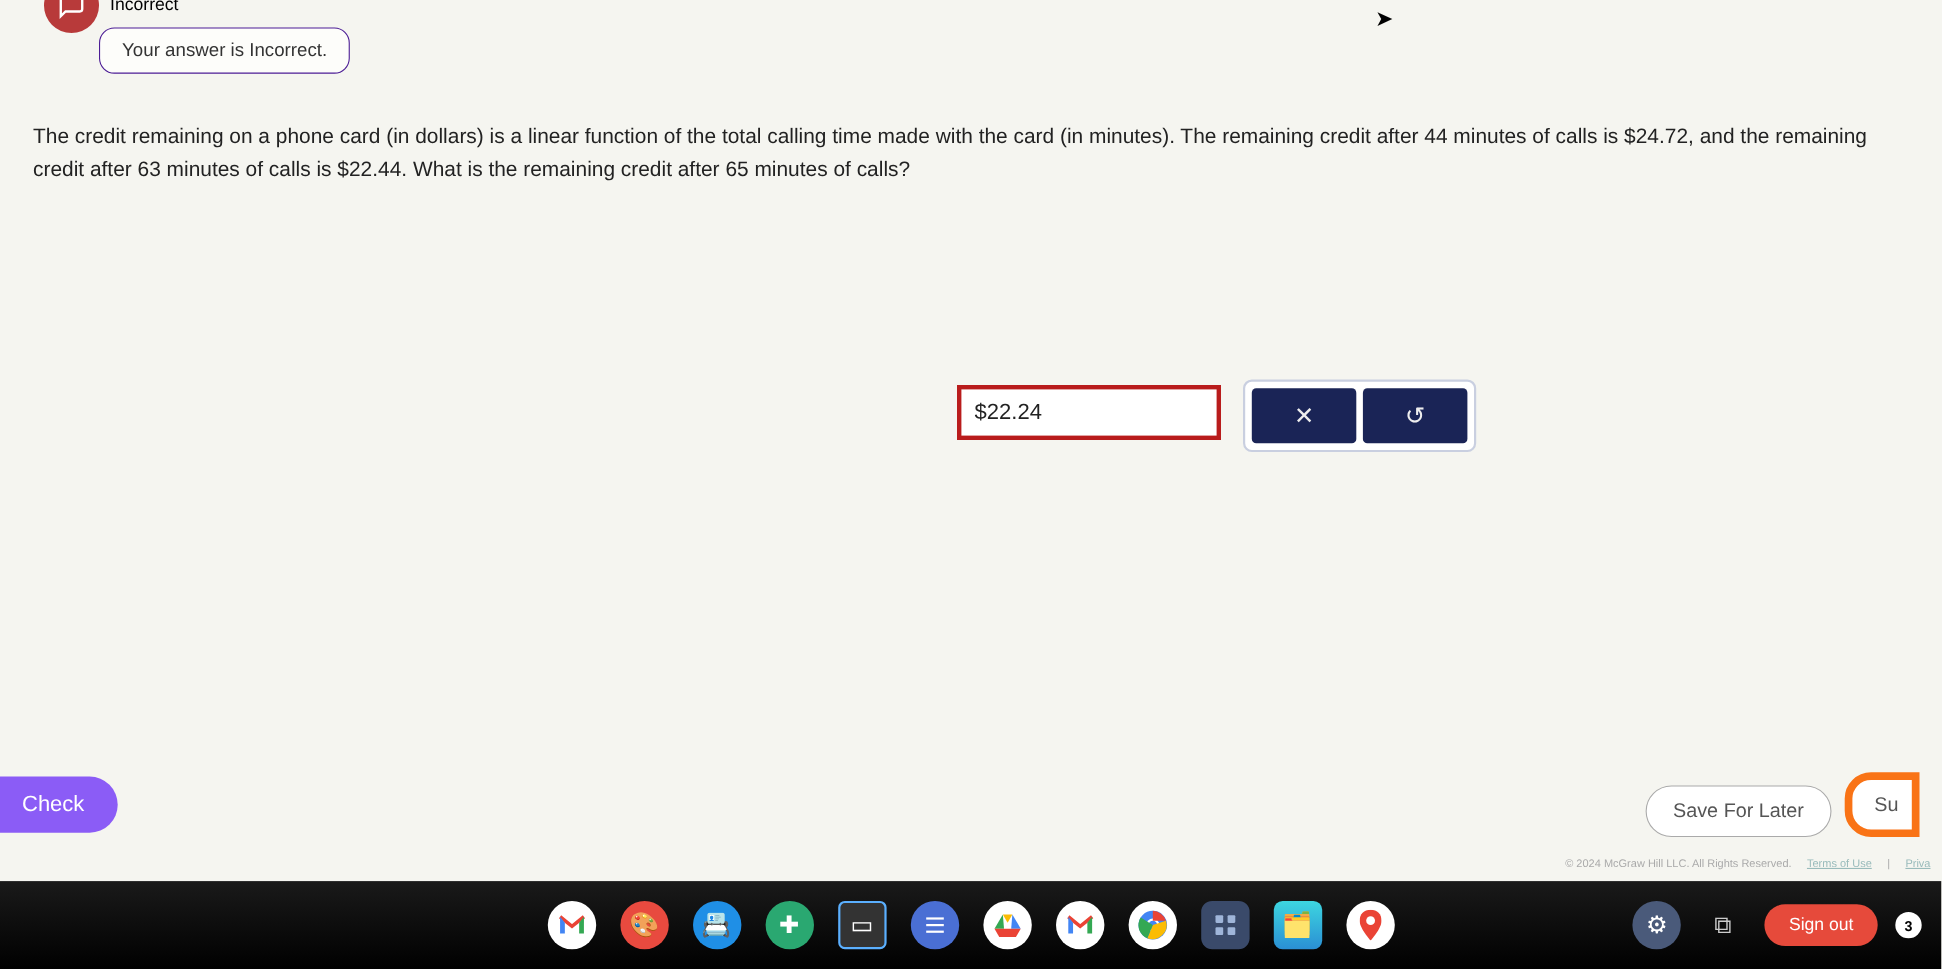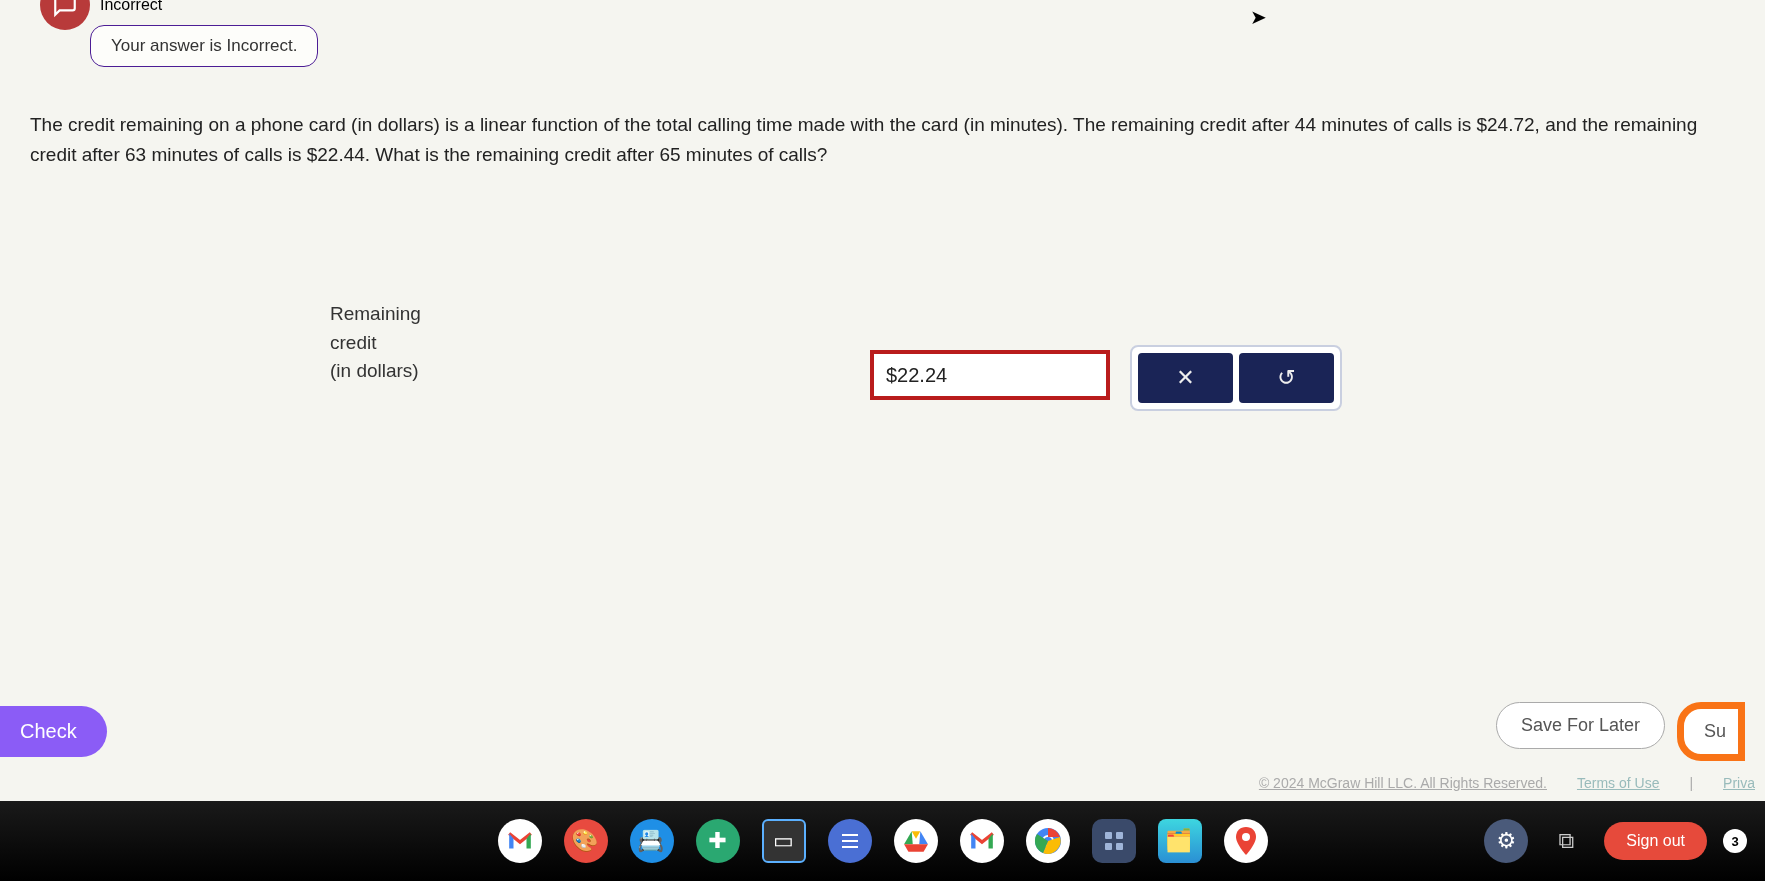--- a/index.html
+++ b/index.html
@@ -129,21 +129,21 @@
   }
   .check-btn {
     background: #8b5cf6;
     color: #fff;
     border: none;
     border-radius: 0 30px 30px 0;
     padding: 14px 30px 14px 20px;
     font-size: 20px;
     cursor: pointer;
   }
-  .right-btns { display: flex; gap: 12px; align-items: flex-start; }
+  .right-btns { display: flex; gap: 12px; align-items: flex-end; }
   .save-later-btn {
     background: #fff;
     color: #555;
     border: 1px solid #aaa;
     border-radius: 24px;
     padding: 12px 24px;
     font-size: 18px;
     cursor: pointer;
   }
   .submit-btn {
@@ -153,24 +153,23 @@
     border-radius: 24px 0 0 24px;
     padding: 12px 12px 12px 20px;
     font-size: 18px;
     cursor: pointer;
   }
   .copyright-bar {
     position: absolute;
     bottom: 90px;
     right: 10px;
     color: #aaa;
-    font-size: 14px;
-    display: flex;
-    gap: 30px;
-    text-decoration: underline;
+    font-size: 10px;
+    display: flex;
+    gap: 14px;
   }
   .copyright-bar a { color: #9bb; text-decoration: underline; cursor: pointer; }
   .taskbar {
     position: absolute;
     bottom: 0;
     left: 0;
     right: 0;
     height: 80px;
     background: linear-gradient(#1a1a1a, #000);
     display: flex;
@@ -233,25 +232,20 @@
   <span>Incorrect</span>
 </div>
 
 <div class="feedback-bubble">Your answer is Incorrect.</div>
 
 <div class="question-text">
   <span>The credit remaining on a phone card (in dollars) is a linear function of the total calling time made with the card (in minutes). The remaining credit after </span><span>44</span><span> minutes of calls is </span><span>$24.72</span><span>, and the remaining credit after </span><span>63</span><span> minutes of calls is </span><span>$22.44</span><span>. What is the remaining credit after </span><span>65</span><span> minutes of calls?</span>
 </div>
 
 <div class="graph-area">
-  <div class="y-label">
-    <span style="white-space:pre-line;">Remaining
-credit
-(in dollars)</span>
-  </div>
 </div>
 
 <input class="answer-input" type="text" value="$22.24" style="">
 
 <div class="button-group">
   <button class="tool-btn">
     <span>✕</span>
   </button>
   <button class="tool-btn">
     <span>↺</span>

